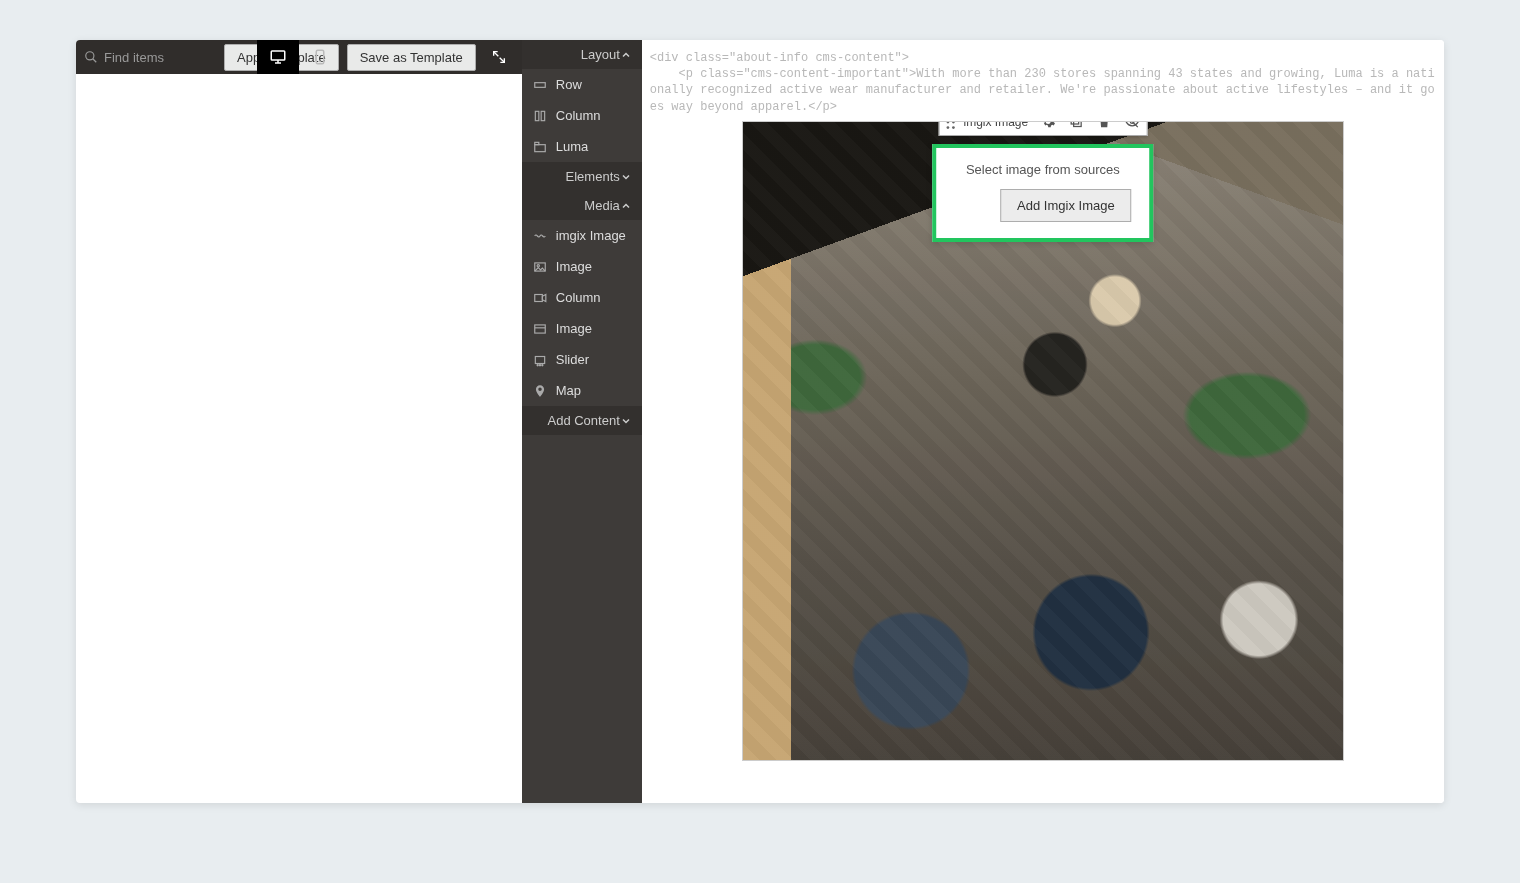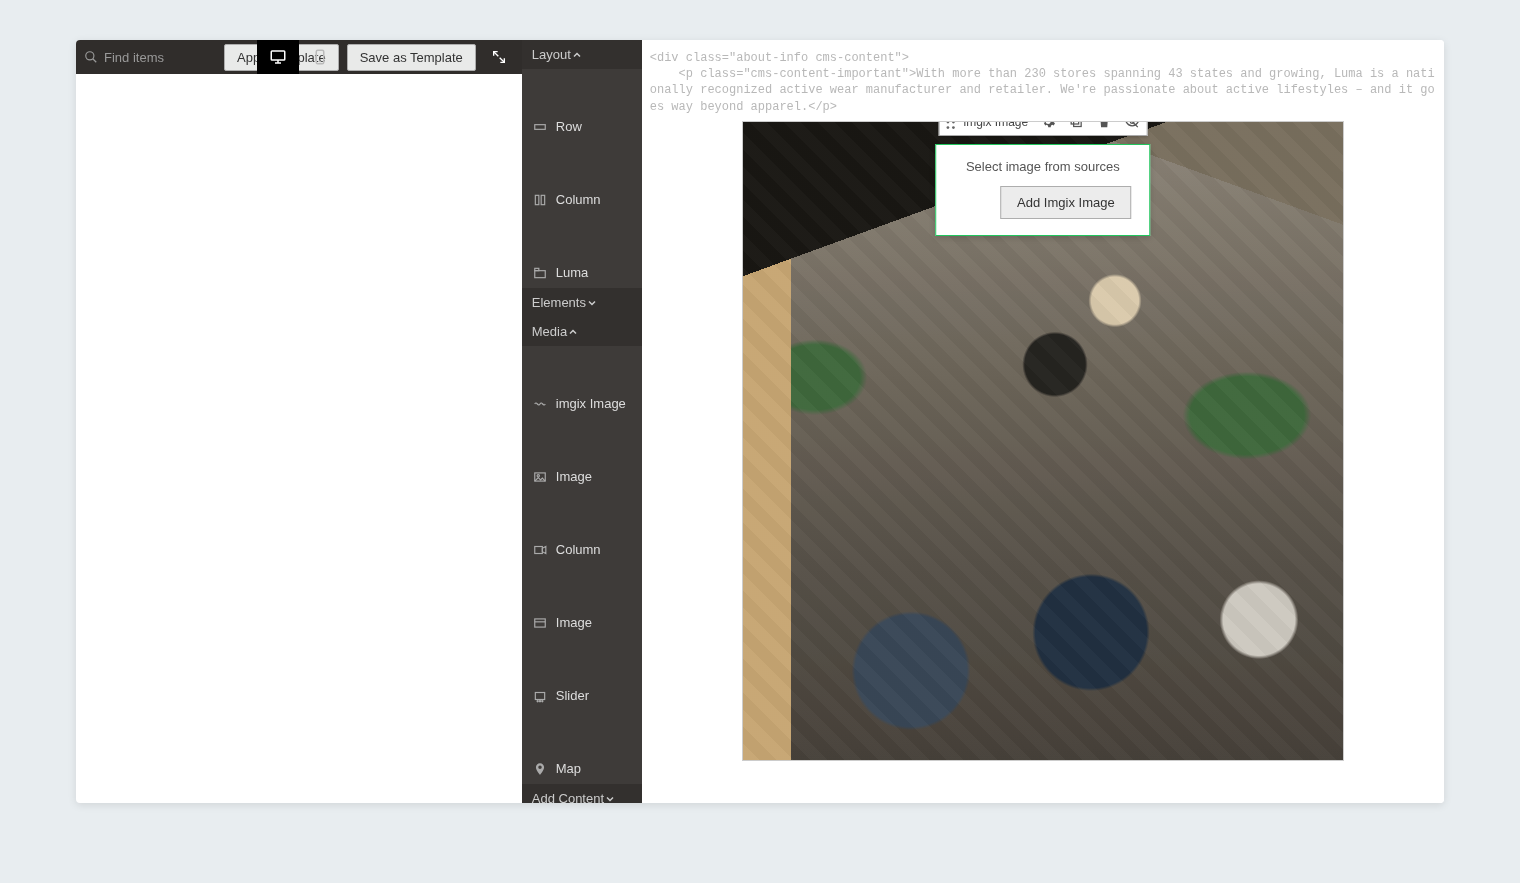--- a/index.html
+++ b/index.html
@@ -13,36 +13,36 @@
 .device-toggle { margin-left: auto; margin-right: auto; display: flex; gap: 0; position: absolute; left: 50%; transform: translateX(-50%); }
 .device-btn { width: 42px; height: 34px; display: flex; align-items: center; justify-content: center; cursor: pointer; color: #bbb; }
 .device-btn.active { background: #000; color: #fff; }
 .device-btn svg { width: 18px; height: 18px; }
 .topbar-right { margin-left: auto; display: flex; gap: 8px; align-items: center; }
 .btn { background: #e9eae9; border: 1px solid #adadad; color: #333; font-size: 13px; padding: 5px 12px; cursor: pointer; border-radius: 2px; }
 .fullscreen-btn { width: 30px; height: 30px; display: flex; align-items: center; justify-content: center; cursor: pointer; color: #fff; }
 .fullscreen-btn svg { width: 16px; height: 16px; }
 .main { flex: 1; display: flex; overflow: hidden; position: relative; }
 .sidebar { width: 120px; background: #3e3b39; color: #ccc; display: flex; flex-direction: column; font-size: 13px; overflow-y: auto; }
-.panel-head { padding: 7px 10px; display: flex; align-items: center; justify-content: flex-start; cursor: pointer; background: #33302e; }
+.panel-head { padding: 7px 10px; display: flex; align-items: center; justify-content: flex-end; cursor: pointer; background: #33302e; }
 .panel-head svg { width: 12px; height: 12px; }
-.panel-item { padding: 8px 10px; display: flex; align-items: center; gap: 8px; cursor: pointer; color: #ddd; margin-top: 42px; }
+.panel-item { padding: 8px 10px; display: flex; align-items: center; gap: 8px; cursor: pointer; color: #ddd; }
 .panel-item .icn { width: 16px; height: 14px; display: flex; align-items: center; justify-content: center; color: #aaa; }
 .panel-item .icn svg { width: 16px; height: 14px; }
 .canvas { flex: 1; background: #fff; overflow: hidden; position: relative; }
 .code-preview { padding: 10px 8px 6px 8px; font-family: "Courier New", monospace; font-size: 12px; color: #b8b8b8; line-height: 1.35; white-space: pre-wrap; word-break: break-all; }
 .stage-wrap { padding: 0 100px; }
 .stage { border: 1px solid #ccc; height: 640px; background: #6b6b6b; position: relative; overflow: hidden; }
 .stage-photo { position:absolute; inset:0; }
 .element-toolbar { position: absolute; top: -14px; left: 50%; transform: translateX(-50%); background: #fff; border: 1px solid #aaa; display: flex; align-items: center; height: 28px; z-index: 20; box-shadow: 0 1px 3px rgba(0,0,0,.2); }
 .tb-handle { width: 22px; display:flex; align-items:center; justify-content:center; height:100%; color: #666; }
 .tb-label { font-size: 12px; color: #444; padding: 0 6px 0 2px; }
 .tb-icon { width: 28px; height: 100%; display:flex; align-items:center; justify-content:center; cursor:pointer; color:#555; }
 .tb-icon svg { width: 15px; height: 15px; }
-.dropzone-popup { position: absolute; top: 22px; left: 50%; transform: translateX(-50%); background: #fff; border: 1px solid #22c55e; padding: 14px 18px 16px 18px; display:flex; flex-direction:column; align-items:center; gap: 12px; z-index: 19; box-shadow: 0 2px 6px rgba(0,0,0,.15); }
+.dropzone-popup { position: absolute; top: 22px; left: 50%; transform: translateX(-50%); background: #fff; border: 4px solid #22c55e; padding: 14px 18px 16px 18px; display:flex; flex-direction:column; align-items:center; gap: 12px; z-index: 19; box-shadow: 0 2px 6px rgba(0,0,0,.15); }
 .dropzone-text { font-size: 13px; color: #555; }
 .dropzone-btn { background: #ececec; border: 1px solid #adadad; padding: 8px 16px; font-size: 13px; cursor: pointer; color:#333;margin-left:46px; }
 
 
 .photo-bg {
   position:absolute; inset:0;
   background:
     radial-gradient(circle at 62% 28%, #d8c6a5 0 4%, transparent 4.5%),
     radial-gradient(circle at 52% 38%, #2a2824 0 6%, transparent 6.5%),
     radial-gradient(circle at 58% 80%, #233447 0 9%, transparent 9.5%),

